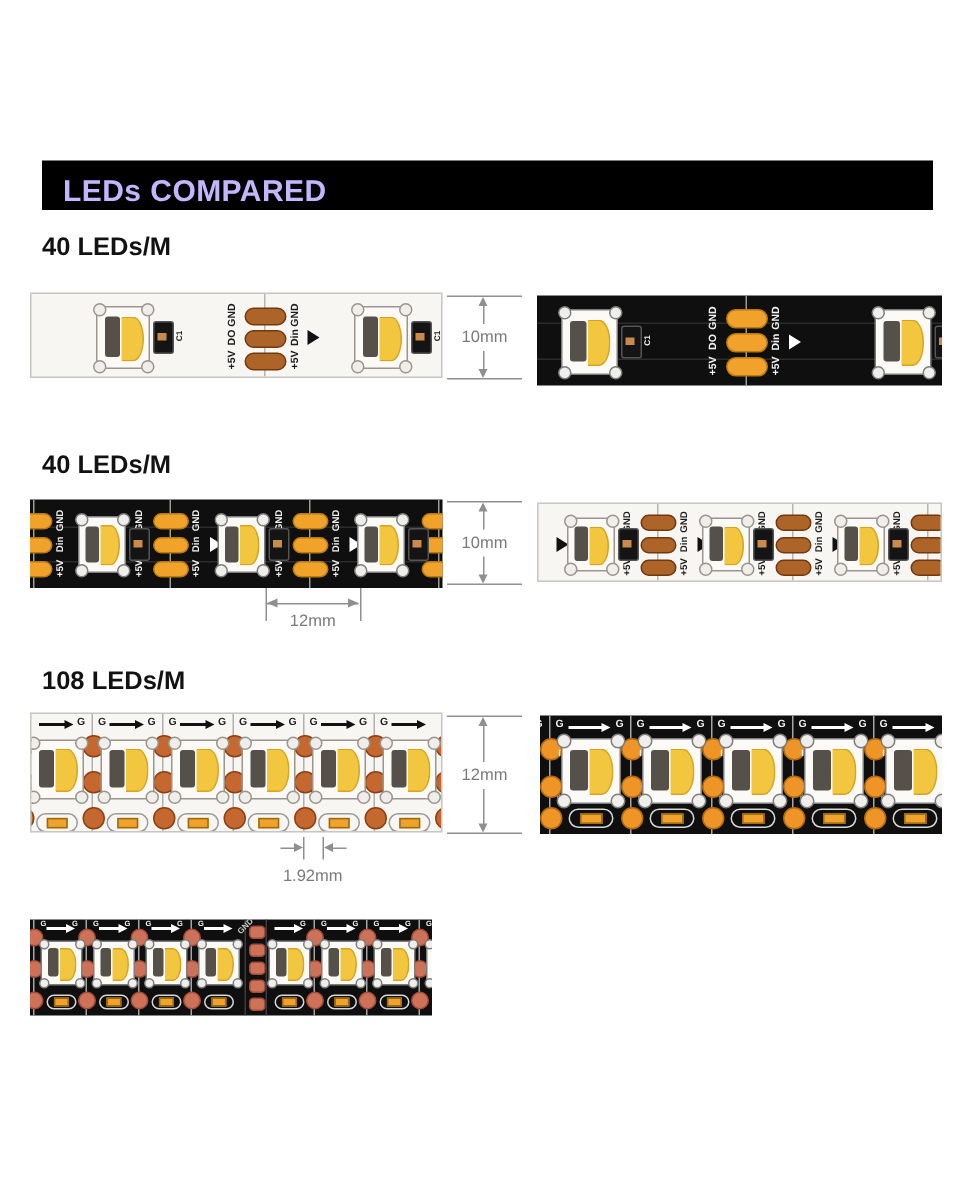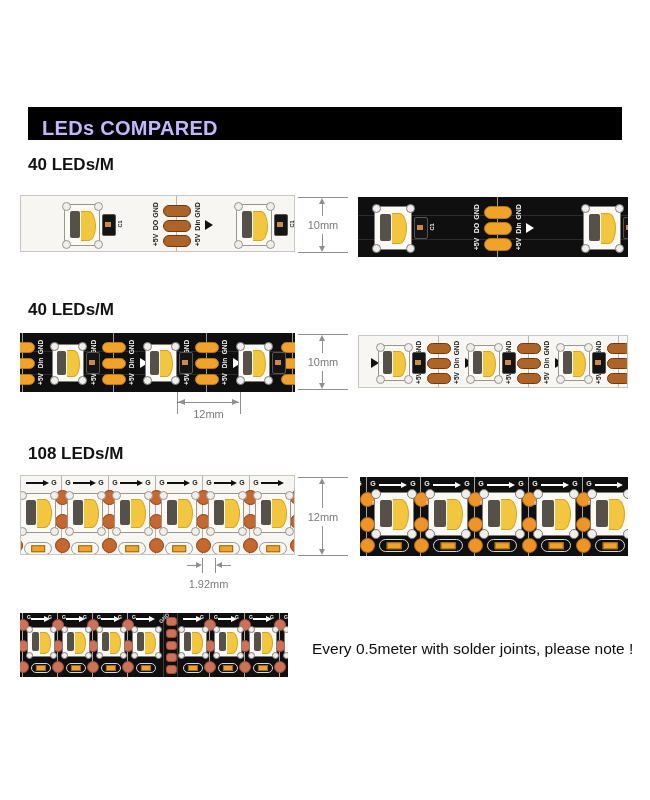--- a/index.html
+++ b/index.html
@@ -681,14 +681,13 @@
   <div id="hd3" class="hdim" style="left:185px;top:558px;width:47px;height:32px;">
     <span class="hd-label">1.92mm</span>
   <div style="position: absolute; left: 17px; top: 0px; width: 1px; height: 15px; background: rgb(143, 143, 143);"></div>
       <div style="position: absolute; left: 30px; top: 0px; width: 1px; height: 15px; background: rgb(143, 143, 143);"></div>
       <div style="position: absolute; left: 2px; top: 7px; width: 10px; height: 1px; background: rgb(143, 143, 143);"></div>
       <div style="position: absolute; left: 11px; top: 4px; width: 0px; height: 0px; border-top: 3.5px solid transparent; border-bottom: 3.5px solid transparent; border-left: 6px solid rgb(143, 143, 143);"></div>
       <div style="position: absolute; left: 36px; top: 7px; width: 10px; height: 1px; background: rgb(143, 143, 143);"></div>
       <div style="position: absolute; left: 31px; top: 4px; width: 0px; height: 0px; border-top: 3.5px solid transparent; border-bottom: 3.5px solid transparent; border-right: 6px solid rgb(143, 143, 143);"></div>
     </div>
 
-  <div class="note" style="left:312px;top:640px;">Every 0.5meter with solder joints, please note !</div>
 </div>
 
 </body></html>

